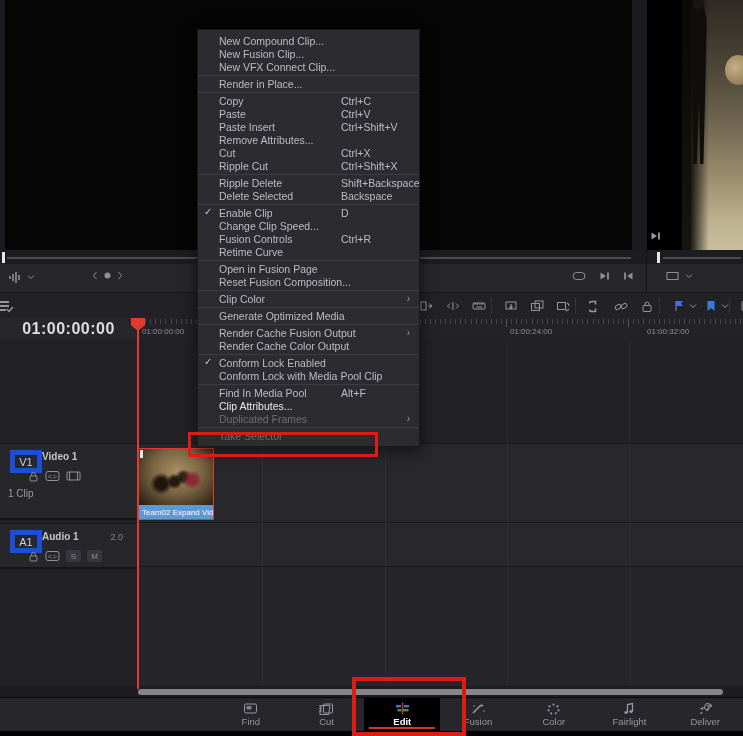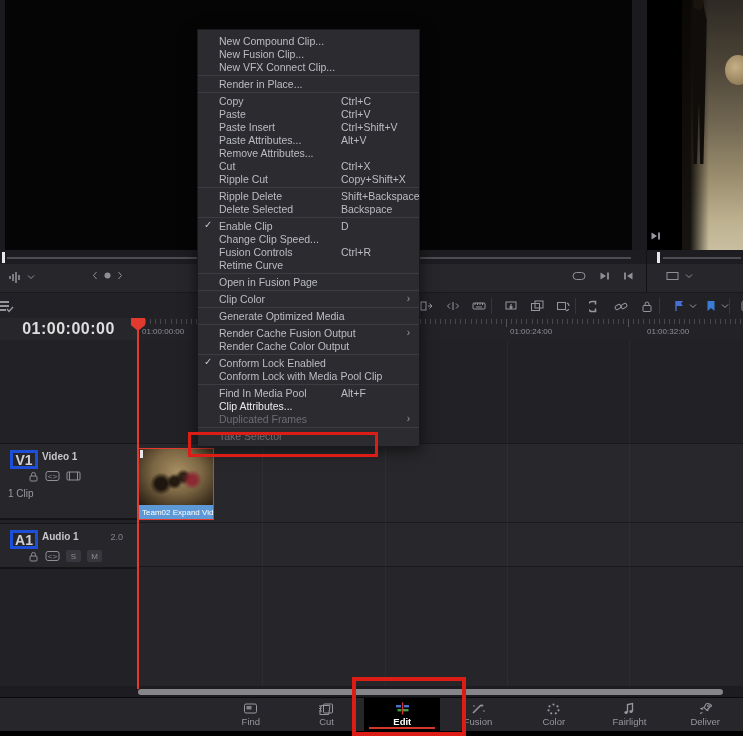--- a/index.html
+++ b/index.html
@@ -44,22 +44,22 @@
   .ruler-label{position:absolute;top:9px;font-size:8px;color:#8f8f97;white-space:nowrap;}
   
   #timeline-body{left:0;top:340px;width:743px;height:346px;background:#222226;}
   .gridline{position:absolute;top:0;width:1px;height:346px;background:rgba(255,255,255,0.035);}
   #video-lane{left:137px;top:103px;width:606px;height:80px;background:#28282c;border-top:1px solid #19191d;border-bottom:1px solid #19191d;box-sizing:border-box;}
   #audio-lane{left:137px;top:183px;width:606px;height:44px;background:#28282c;border-bottom:1px solid #19191d;box-sizing:border-box;}
   #below-lanes{left:137px;top:227px;width:606px;height:119px;background:#26262a;}
   .track-header{left:0;width:137px;background:#26262b;border-top:1px solid #151518;border-bottom:2px solid #151518;box-sizing:border-box;color:#c6c6cc;}
   #video-header{top:103px;height:77px;}
   #audio-header{top:183px;height:46px;}
-  .badge{position:absolute;left:10px;top:6px;width:22px;height:13px;border:3px solid #1d4ed8;color:#d2d2d6;
-         font-size:14px;font-weight:bold;display:flex;align-items:center;justify-content:center;}
+  .badge{position:absolute;left:10px;top:6px;width:22px;height:13px;border:5px solid #1d4ed8;color:#d2d2d6;
+         font-size:11px;font-weight:normal;display:flex;align-items:center;justify-content:center;}
   .track-name{position:absolute;left:42px;top:7px;font-size:10px;font-weight:bold;color:#c6c6ca;}
   .track-format{position:absolute;right:14px;top:8px;font-size:9px;color:#85858d;}
   .hdr-icons{position:absolute;left:28px;top:26px;display:flex;gap:6px;align-items:center;color:#77777f;}
   .hdr-btn{width:15px;height:12px;background:#37373d;border-radius:2px;color:#8b8b93;font-size:8px;
            display:flex;align-items:center;justify-content:center;}
   .clip-count{position:absolute;left:8px;top:44px;font-size:10px;color:#9a9aa0;}
   
   #clip{left:138px;top:108px;width:76px;height:72px;border:1px solid #e5392b;box-sizing:border-box;background:#000;}
   #clip-thumb{left:0;top:0;width:74px;height:56px;
     background:
@@ -613,33 +613,29 @@
       </div>
       <div class="menu-item">
         <span>Paste</span>
         <span class="menu-shortcut">Ctrl+V</span>
       </div>
       <div class="menu-item">
         <span>Paste Insert</span>
         <span class="menu-shortcut">Ctrl+Shift+V</span>
       </div>
       <div class="menu-item">
-        <span>Paste Attributes...</span>
-        <span class="menu-shortcut">Alt+V</span>
-      </div>
-      <div class="menu-item">
         <span>Remove Attributes...</span>
       </div>
       <div class="menu-item">
         <span>Cut</span>
         <span class="menu-shortcut">Ctrl+X</span>
       </div>
       <div class="menu-item">
         <span>Ripple Cut</span>
-        <span class="menu-shortcut">Copy+Shift+X</span>
+        <span class="menu-shortcut">Ctrl+Shift+X</span>
       </div>
       <div class="menu-sep"></div>
       <div class="menu-item">
         <span>Ripple Delete</span>
         <span class="menu-shortcut">Shift+Backspace</span>
       </div>
       <div class="menu-item">
         <span>Delete Selected</span>
         <span class="menu-shortcut">Backspace</span>
       </div>
@@ -656,20 +652,23 @@
         <span>Fusion Controls</span>
         <span class="menu-shortcut">Ctrl+R</span>
       </div>
       <div class="menu-item">
         <span>Retime Curve</span>
       </div>
       <div class="menu-sep"></div>
       <div class="menu-item">
         <span>Open in Fusion Page</span>
       </div>
+      <div class="menu-item">
+        <span>Reset Fusion Composition...</span>
+      </div>
       <div class="menu-sep"></div>
       <div class="menu-item">
         <span>Clip Color</span>
         <span class="menu-sub">›</span>
       </div>
       <div class="menu-sep"></div>
       <div class="menu-item">
         <span>Generate Optimized Media</span>
       </div>
       <div class="menu-sep"></div>

